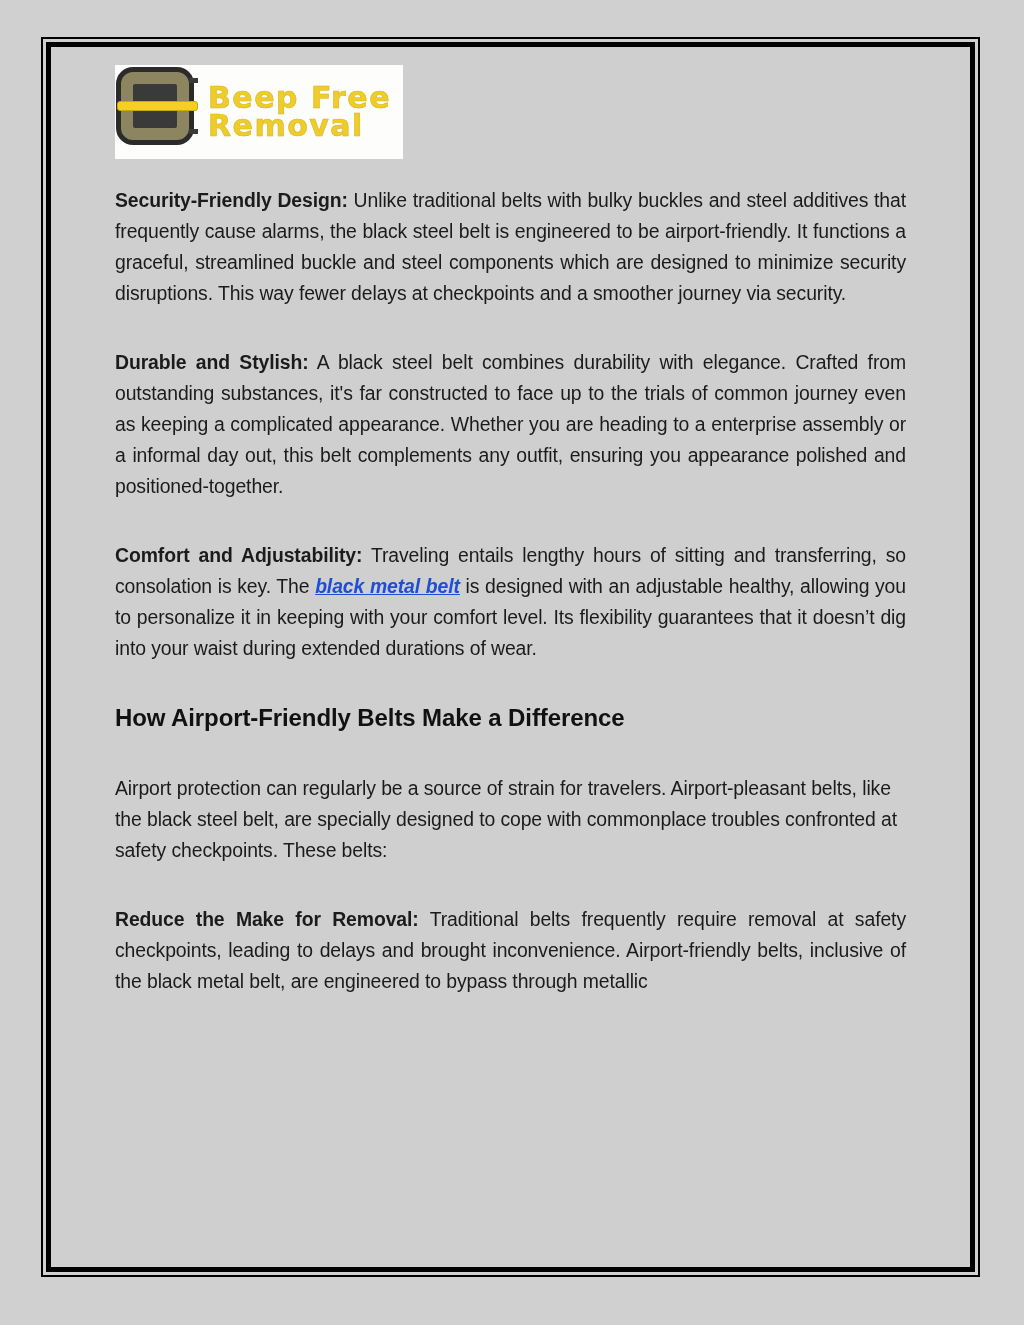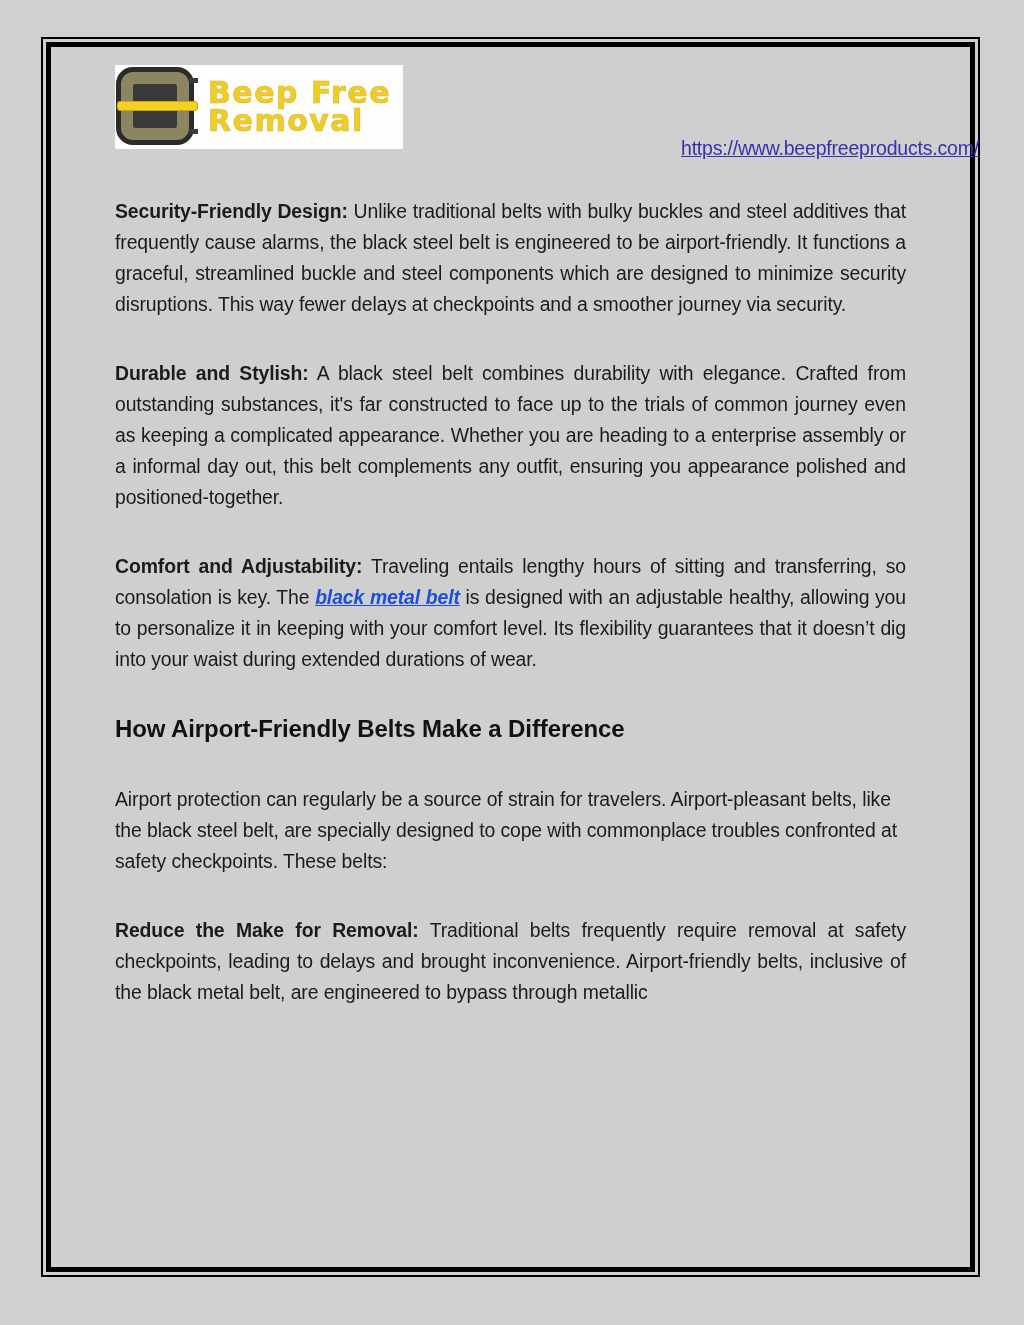--- a/index.html
+++ b/index.html
@@ -51,21 +51,21 @@
     position: relative;
     height: 112px;
   }
   .logo-block {
     position: absolute;
     left: 0px;
     top: 6px;
     display: flex;
     align-items: stretch;
     background: #fdfdfb;
-    height: 84px;
+    height: 94px;
   }
   .logo-mark {
     width: 78px;
     height: 78px;
     margin: 2px 0 2px 1px;
     box-sizing: border-box;
     border: 5px solid #2b2b2b;
     border-radius: 17px;
     background: #8d8460;
     position: relative;
@@ -128,21 +128,21 @@
     text-decoration: underline;
     white-space: nowrap;
     letter-spacing: -0.2px;
   }
 
   
   .body-copy {
     padding-top: 14px;
   }
   p.para {
-    margin: 11px 0 38px 0;
+    margin: 0 0 38px 0;
     font-family: "Liberation Sans", sans-serif;
     font-size: 19.4px;
     line-height: 31px;
     color: #1b1b1b;
     text-align: justify;
     letter-spacing: -0.1px;
   }
   p.para.tight {
     text-align: left;
   }
@@ -181,21 +181,20 @@
             <div class="buckle-notch n1"></div>
             <div class="buckle-notch n2"></div>
             <div class="buckle-prong"></div>
           </div>
           <div class="logo-word">
             <span>Beep Free</span>
             <span>Removal</span>
           </div>
         </div>
 
-        <a class="site-url" href="#">https://www.beepfreeproducts.com/</a>
       </div>
 
       <div class="body-copy">
 
         <p class="para"><span class="lead">Security-Friendly Design:</span><span> Unlike traditional belts with bulky buckles and steel additives that frequently cause alarms, the black steel belt is engineered to be airport-friendly. It functions a graceful, streamlined buckle and steel components which are designed to minimize security disruptions. This way fewer delays at checkpoints and a smoother journey via security.</span></p>
 
         <p class="para"><span class="lead">Durable and Stylish:</span><span> A black steel belt combines durability with elegance. Crafted from outstanding substances, it's far constructed to face up to the trials of common journey even as keeping a complicated appearance. Whether you are heading to a enterprise assembly or a informal day out, this belt complements any outfit, ensuring you appearance polished and positioned-together.</span></p>
 
         <p class="para"><span class="lead">Comfort and Adjustability:</span><span> Traveling entails lengthy hours of sitting and transferring, so consolation is key. The </span><a class="inline-link" href="#">black metal belt</a><span> is designed with an adjustable healthy, allowing you to personalize it in keeping with your comfort level. Its flexibility guarantees that it doesn’t dig into your waist during extended durations of wear.</span></p>
 

